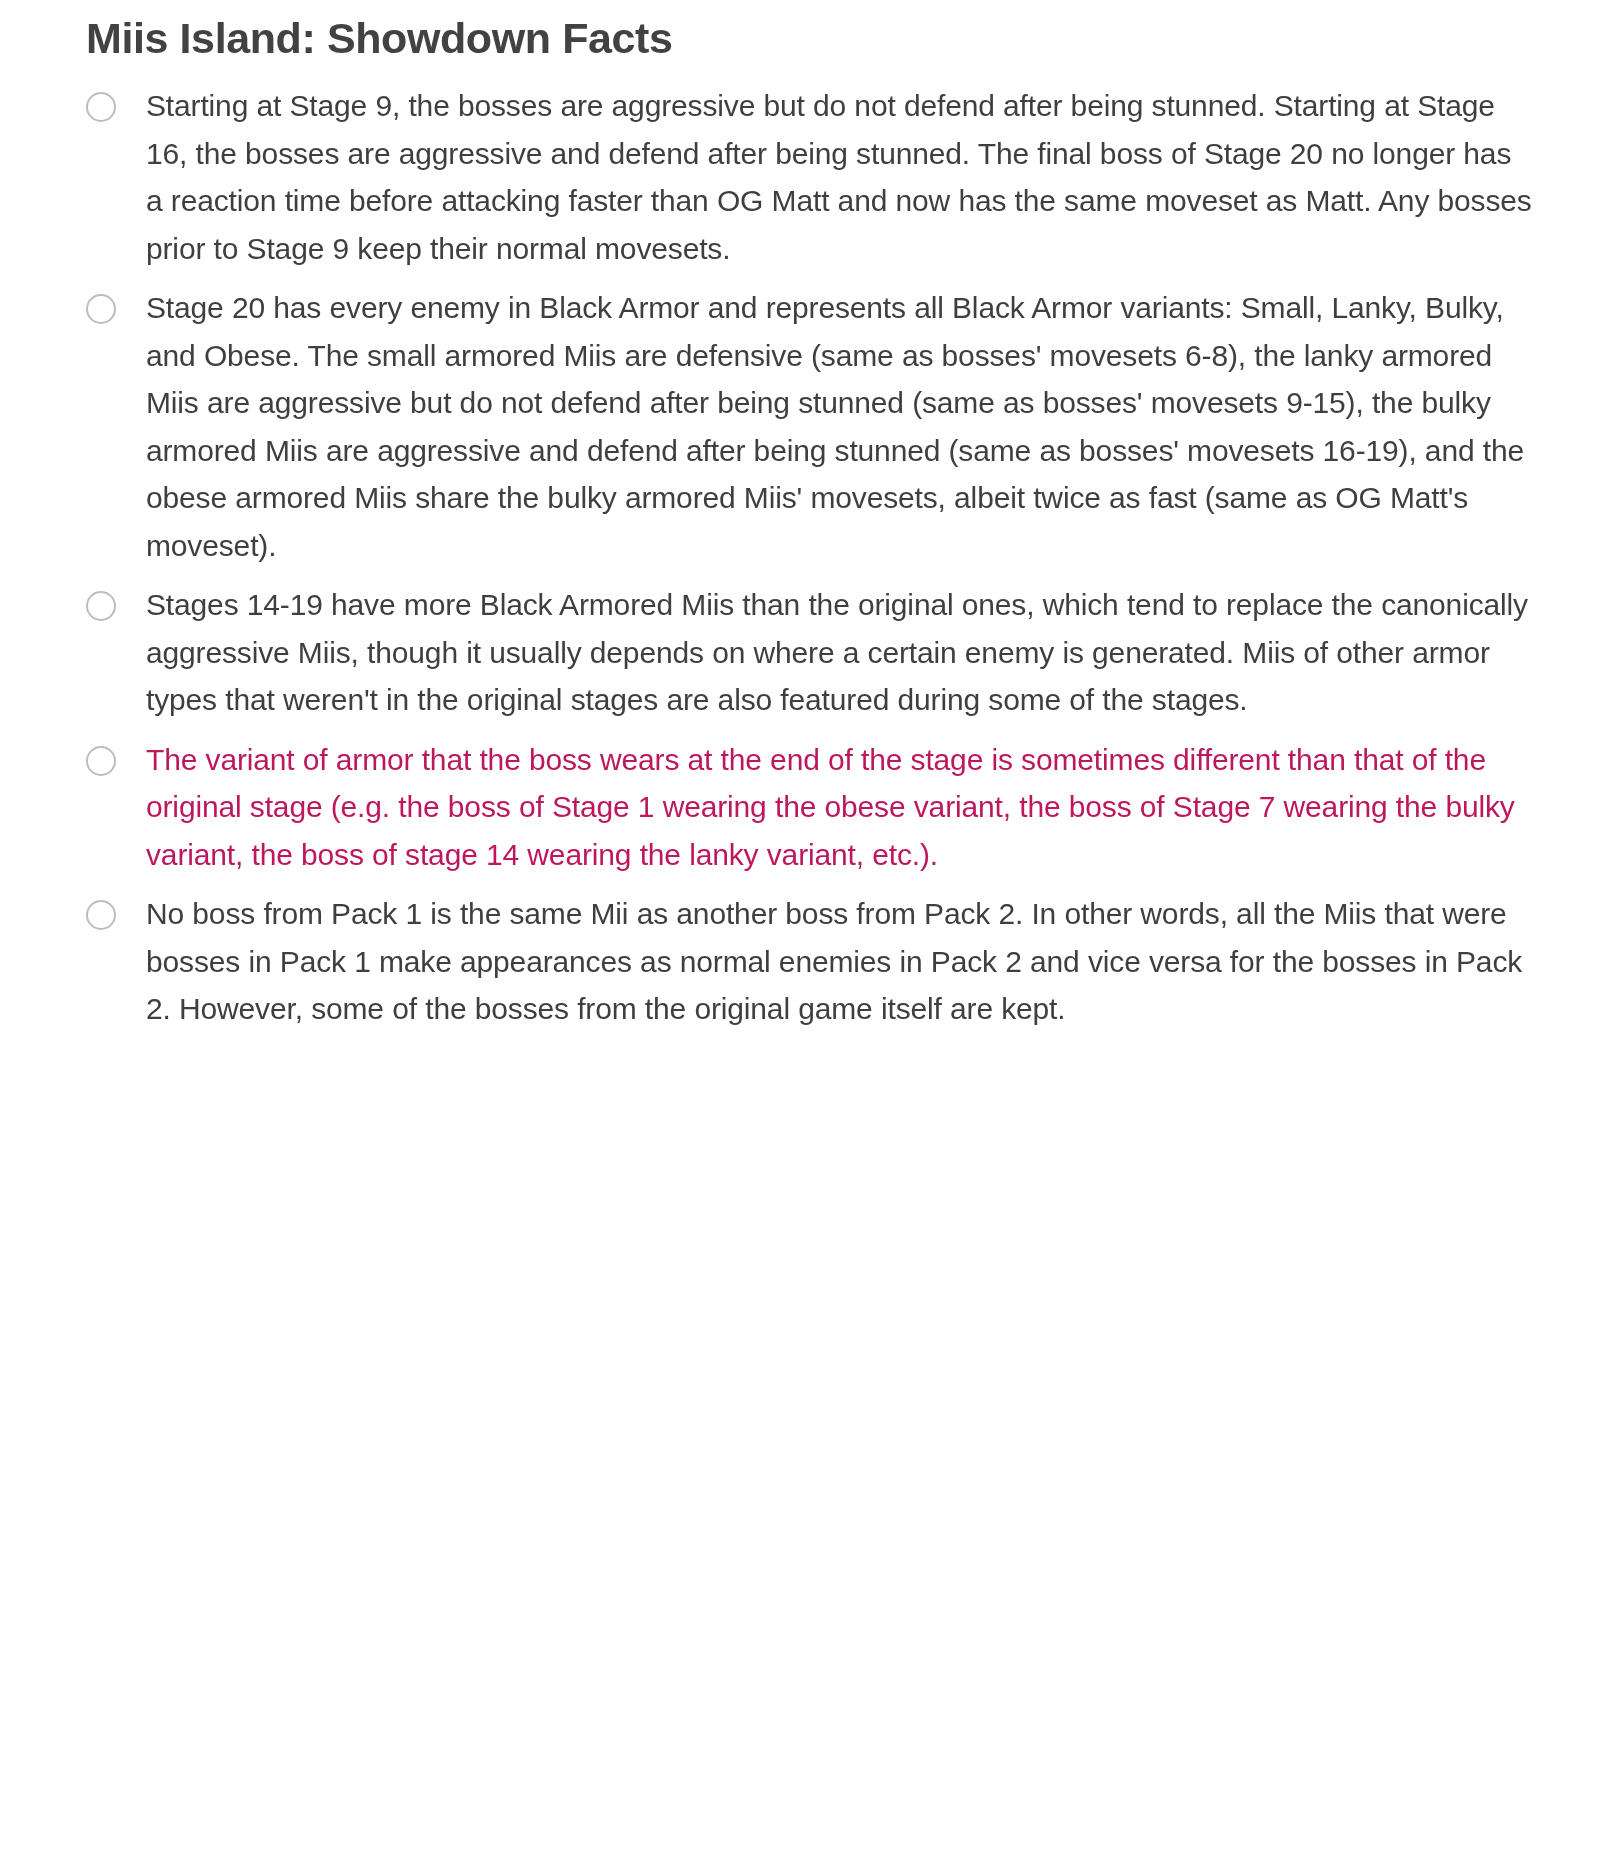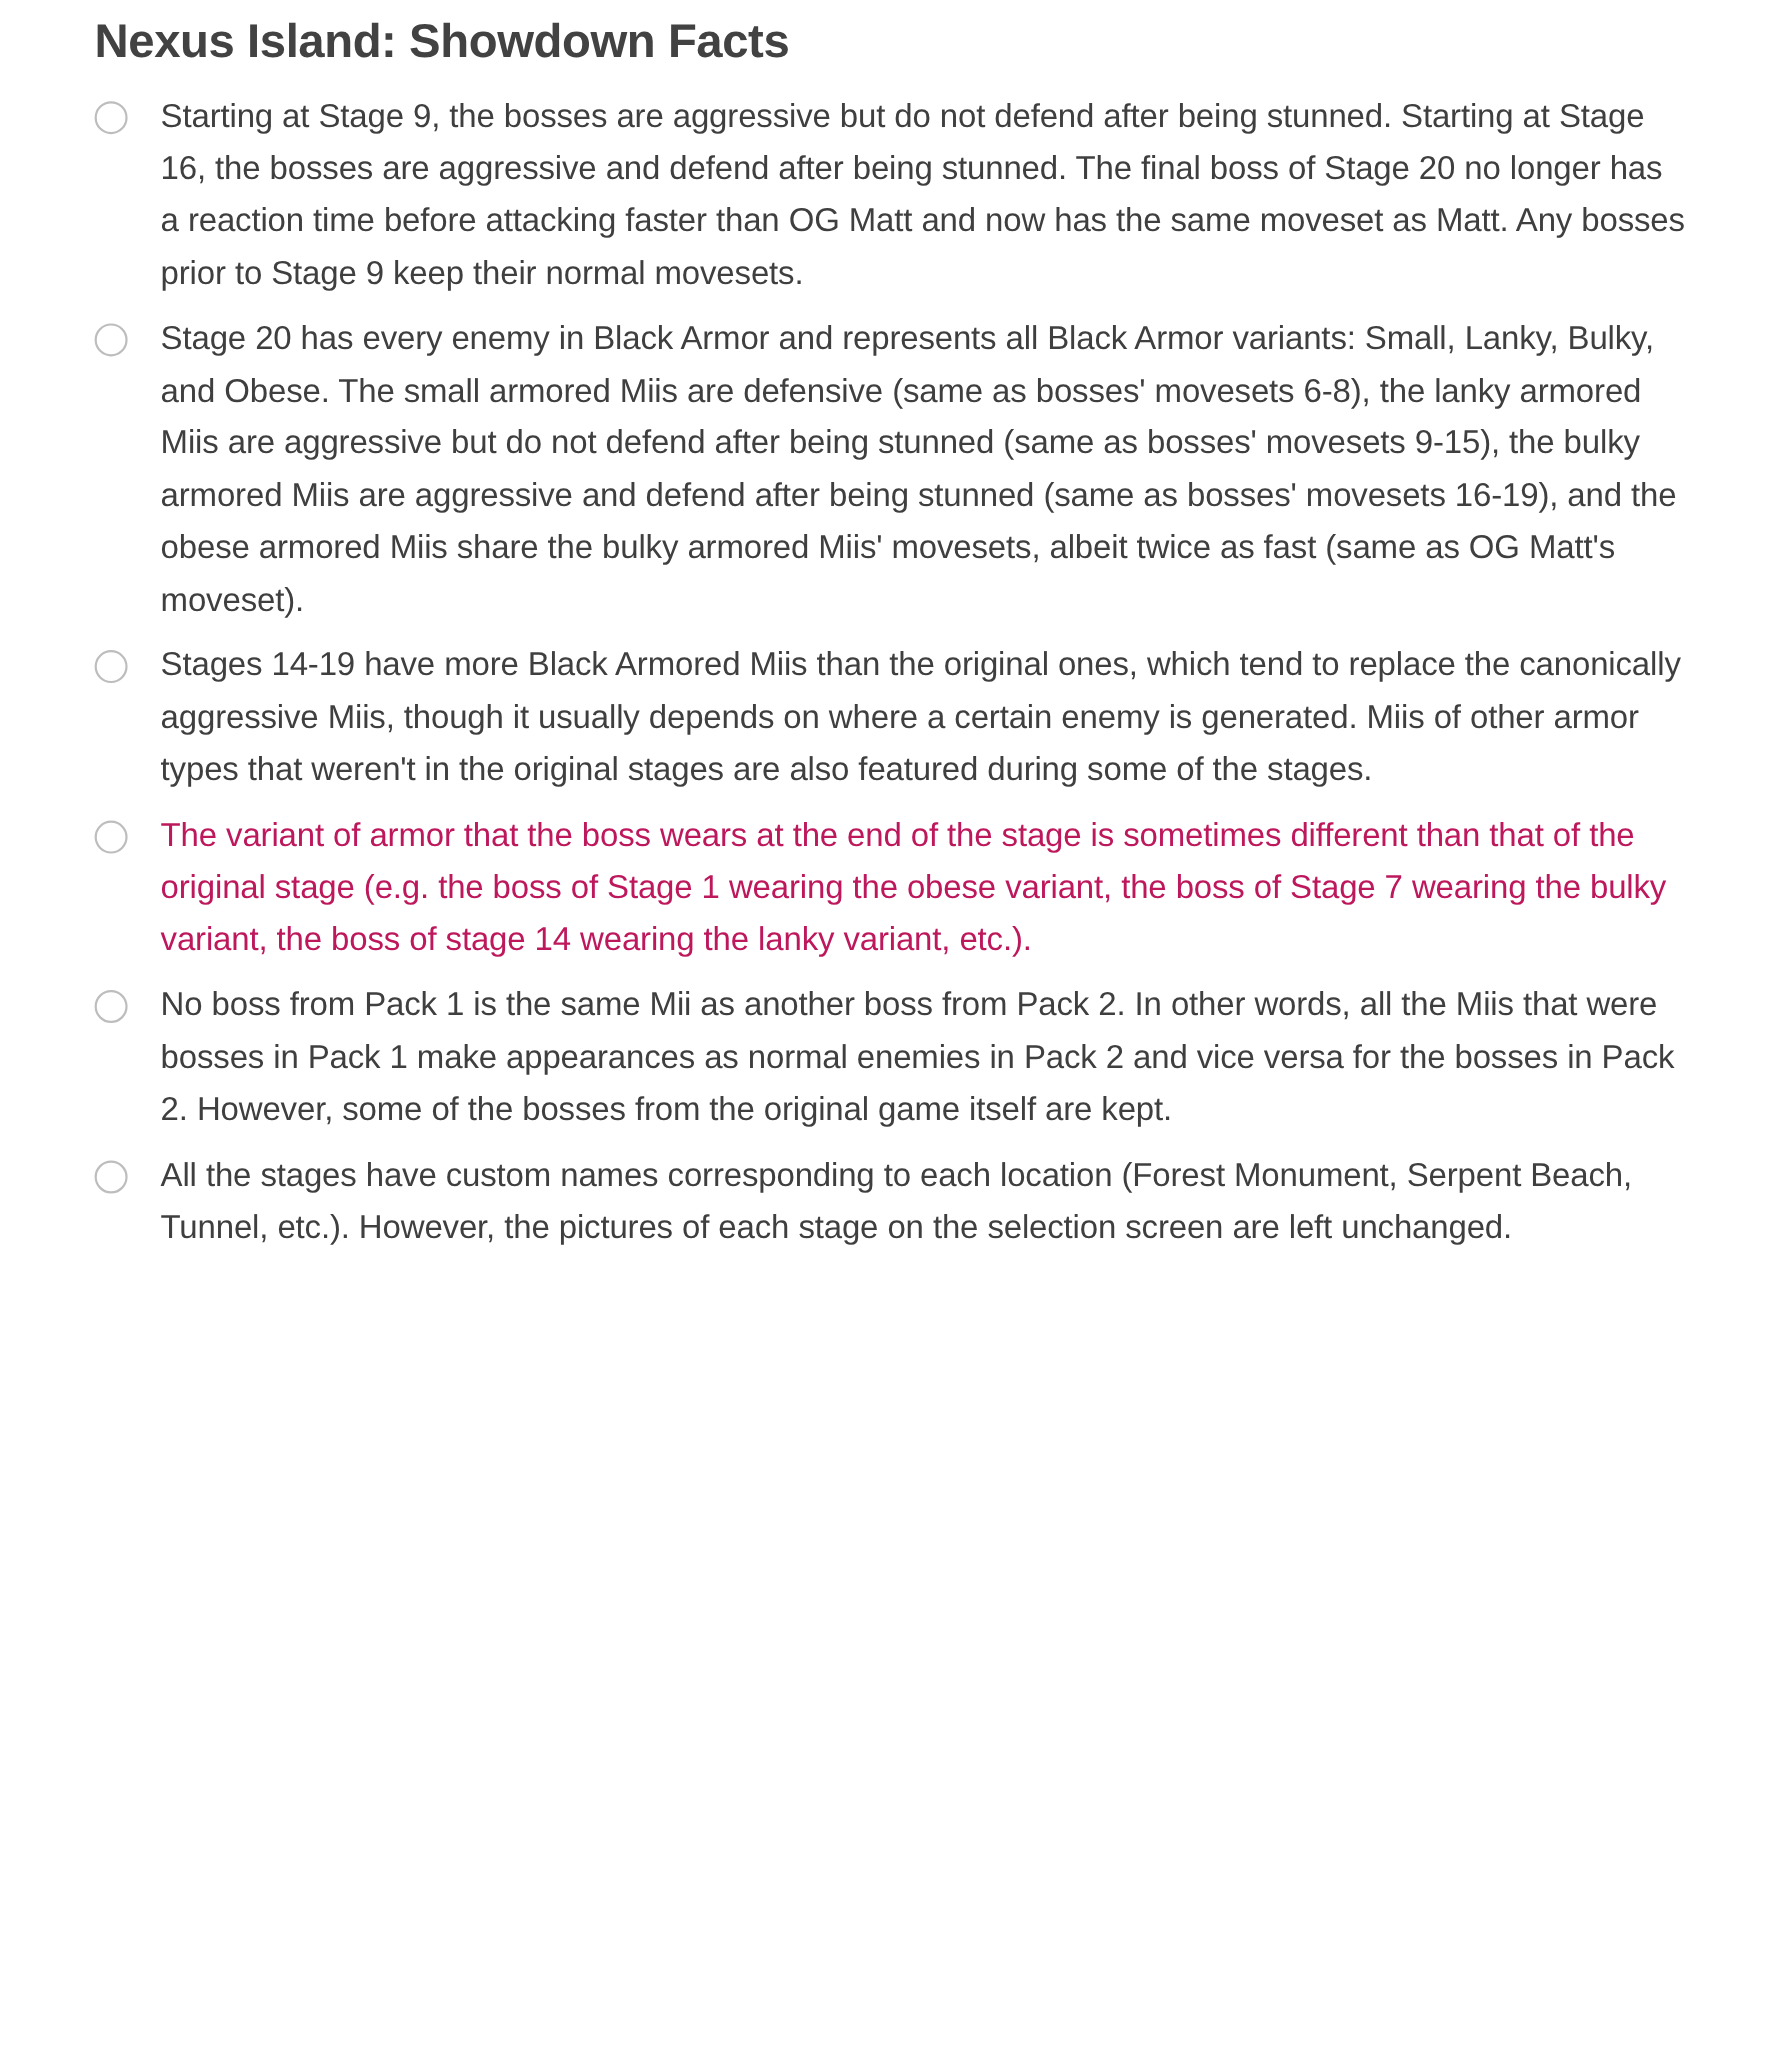--- a/index.html
+++ b/index.html
@@ -71,21 +71,21 @@
     letter-spacing: -0.15px;
     word-spacing: 0.1px;
     text-align: left;
   }
 </style>
 </head>
 <body style="background: rgb(255, 255, 255);">
 
 <div class="page">
 
-  <h1 class="page-title" style="color: rgb(66, 66, 66);">Nexus Island: Showdown Facts</h1>
+  <h1 class="page-title" style="color: rgb(66, 66, 66);">Miis Island: Showdown Facts</h1>
 
   <ul class="fact-list">
 
 
 
     <li class="fact-item">
       <span class="fact-marker" style="border-color: rgb(189, 189, 189);"></span>
       <span class="fact-text" style="color: rgb(63, 63, 63);">Starting at Stage 9, the bosses are aggressive but do not defend after being stunned. Starting at Stage 16, the bosses are aggressive and defend after being stunned. The final boss of Stage 20 no longer has a reaction time before attacking faster than OG Matt and now has the same moveset as Matt. Any bosses prior to Stage 9 keep their normal movesets.</span>
     </li>
 
@@ -103,19 +103,15 @@
     <li class="fact-item">
       <span class="fact-marker" style="border-color: rgb(189, 189, 189);"></span>
       <span class="fact-text" style="color: #be185d;">The variant of armor that the boss wears at the end of the stage is sometimes different than that of the original stage (e.g. the boss of Stage 1 wearing the obese variant, the boss of Stage 7 wearing the bulky variant, the boss of stage 14 wearing the lanky variant, etc.).</span>
     </li>
 
     <li class="fact-item">
       <span class="fact-marker" style="border-color: rgb(189, 189, 189);"></span>
       <span class="fact-text" style="color: rgb(63, 63, 63);">No boss from Pack 1 is the same Mii as another boss from Pack 2. In other words, all the Miis that were bosses in Pack 1 make appearances as normal enemies in Pack 2 and vice versa for the bosses in Pack 2. However, some of the bosses from the original game itself are kept.</span>
     </li>
 
-    <li class="fact-item">
-      <span class="fact-marker" style="border-color: rgb(189, 189, 189);"></span>
-      <span class="fact-text" style="color: rgb(63, 63, 63);">All the stages have custom names corresponding to each location (Forest Monument, Serpent Beach, Tunnel, etc.). However, the pictures of each stage on the selection screen are left unchanged.</span>
-    </li>
 
   </ul>
 </div>
 
 </body></html>

